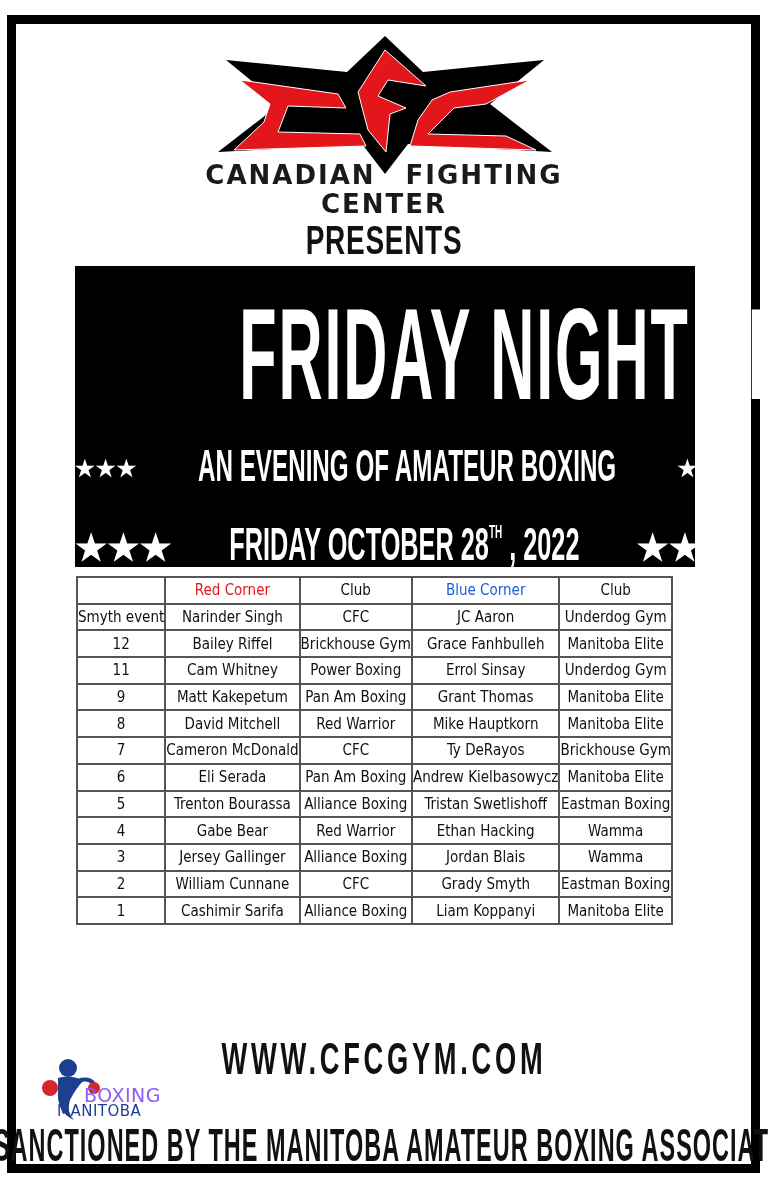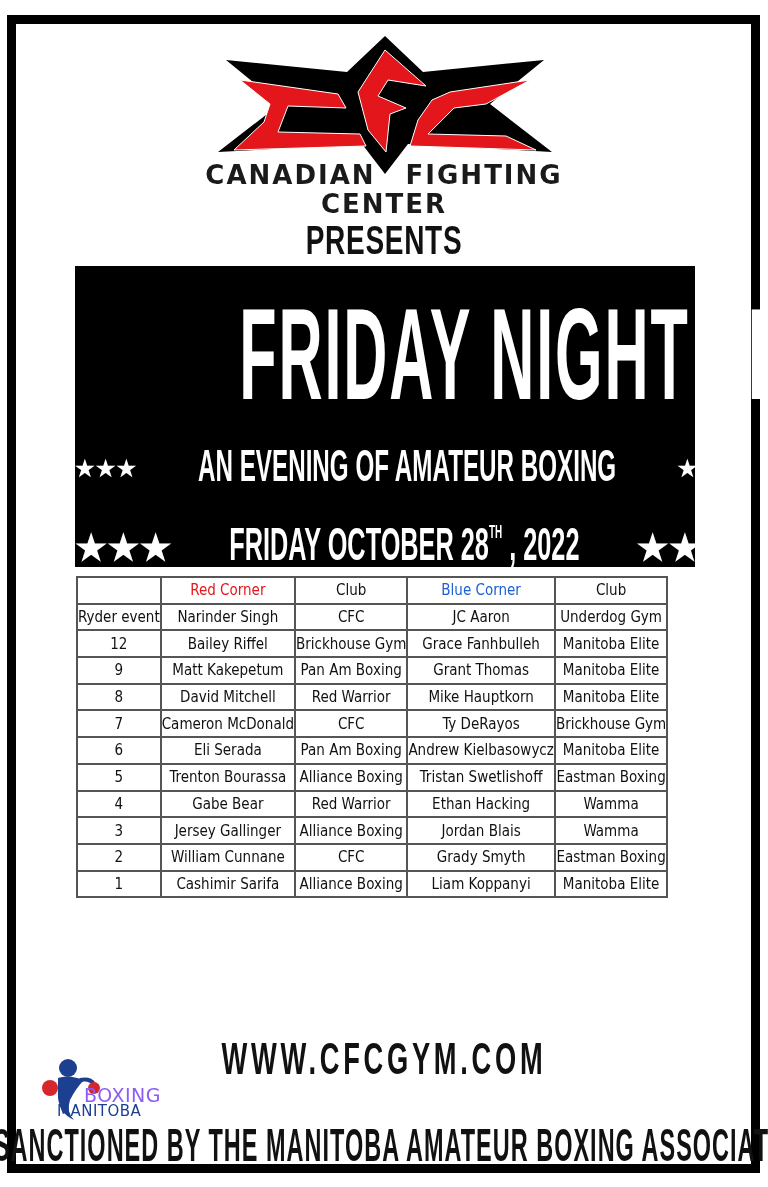--- a/index.html
+++ b/index.html
@@ -128,32 +128,39 @@
     <tr>
       <th></th>
       <th class="red">Red Corner</th>
       <th>Club</th>
       <th class="blue">Blue Corner</th>
       <th>Club</th>
     </tr>
   </thead>
   <tbody id="fight-rows">
       <tr>
-        <td>Ryder event</td>
+        <td>Smyth event</td>
         <td>Narinder Singh</td>
         <td>CFC</td>
         <td>JC Aaron</td>
         <td>Underdog Gym</td>
       </tr>
       <tr>
         <td>12</td>
         <td>Bailey Riffel</td>
         <td>Brickhouse Gym</td>
         <td>Grace Fanhbulleh</td>
         <td>Manitoba Elite</td>
+      </tr>
+      <tr>
+        <td>11</td>
+        <td>Cam Whitney</td>
+        <td>Power Boxing</td>
+        <td>Errol Sinsay</td>
+        <td>Underdog Gym</td>
       </tr>
       <tr>
         <td>9</td>
         <td>Matt Kakepetum</td>
         <td>Pan Am Boxing</td>
         <td>Grant Thomas</td>
         <td>Manitoba Elite</td>
       </tr>
       <tr>
         <td>8</td>

